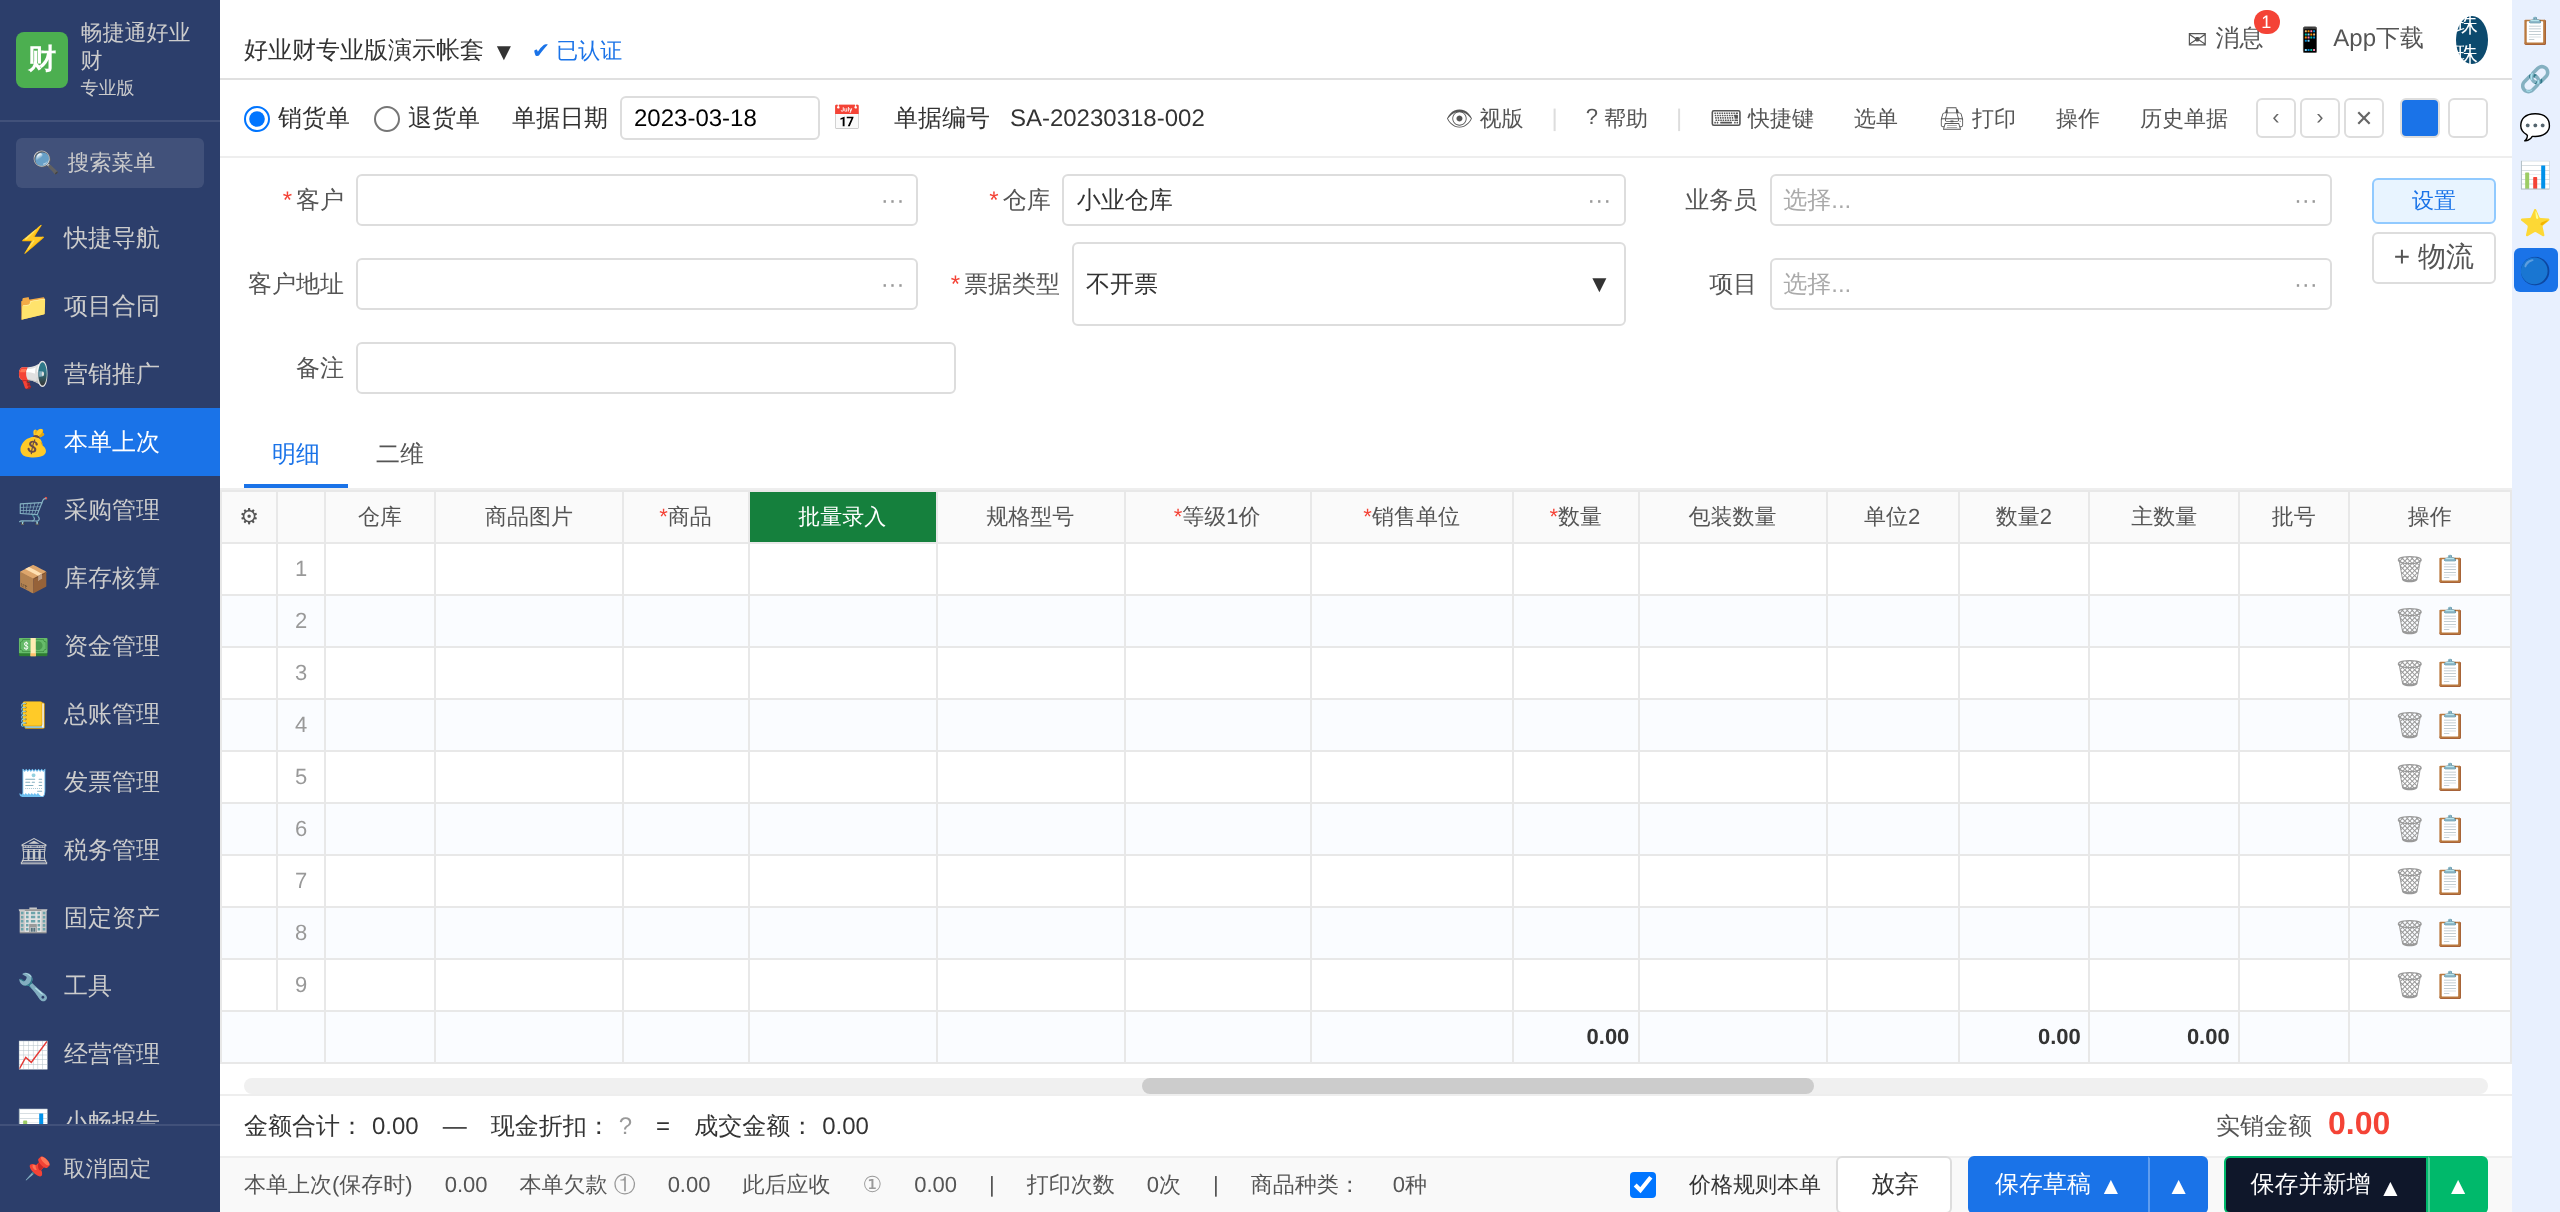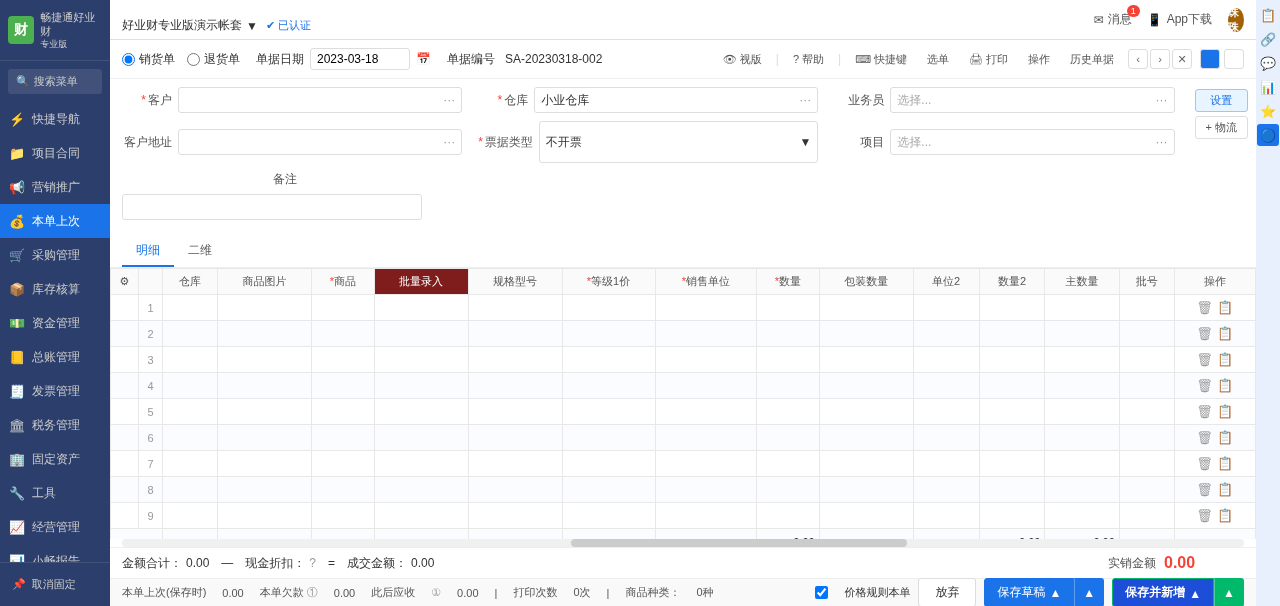--- a/index.html
+++ b/index.html
@@ -23,21 +23,21 @@
     .main { flex: 1; display: flex; flex-direction: column; background: #f0f2f5; overflow: hidden; }
 
     
     .topbar { height: 40px; background: #fff; border-bottom: 1px solid #e0e0e0; display: flex; align-items: center; padding: 0 12px; justify-content: space-between; flex-shrink: 0; }
     .topbar-left { display: flex; align-items: center; gap: 8px; margin-top: 12px; }
     .company-select { display: flex; align-items: center; gap: 4px; font-size: 12px; color: #333; cursor: pointer; }
     .certified-badge { color: #1a73e8; font-size: 11px; display: flex; align-items: center; gap: 3px; }
     .topbar-right { display: flex; align-items: center; gap: 16px; }
     .topbar-btn { display: flex; align-items: center; gap: 4px; font-size: 12px; color: #555; cursor: pointer; position: relative; }
     .badge { background: #f44336; color: #fff; font-size: 9px; border-radius: 8px; padding: 1px 4px; position: absolute; top: -6px; right: -8px; }
-    .user-avatar { width: 16px; height: 24px; border-radius: 50%; background: #a16207; color: #fff; display: flex; align-items: center; justify-content: center; font-size: 11px; font-weight: bold; }
+    .user-avatar { width: 16px; height: 24px; border-radius: 50%; background: #0c4a6e; color: #fff; display: flex; align-items: center; justify-content: center; font-size: 11px; }
 
     
     .tabbar { height: 36px; background: #f5f5f5; border-bottom: 1px solid #ddd; display: flex; align-items: center; padding: 0 8px; gap: 4px; flex-shrink: 0; }
     .tab { padding: 6px 12px; font-size: 12px; cursor: pointer; color: #555; border-radius: 3px 3px 0 0; }
     .tab.active { background: #1a73e8; color: #fff; border-radius: 3px; }
     .tab-close { margin-left: 6px; cursor: pointer; opacity: 0.7; }
 
     
     .content { flex: 1; background: #fff; overflow: hidden; display: flex; flex-direction: column; }
 
@@ -54,35 +54,35 @@
     .form-row { display: flex; gap: 16px; margin-bottom: 8px; align-items: center; }
     .field-group { display: flex; align-items: center; gap: 6px; flex: 1; }
     .field-label { font-size: 12px; color: #555; white-space: nowrap; min-width: 50px; text-align: right; }
     .field-label.required::before { content: '*'; color: #f44336; margin-right: 2px; }
     .field-input { flex: 1; height: 26px; border: 1px solid #ddd; border-radius: 3px; padding: 0 6px; font-size: 12px; display: flex; align-items: center; justify-content: space-between; }
     .field-input .dots { color: #999; cursor: pointer; }
     .field-select { flex: 1; height: 42px; border: 1px solid #ddd; border-radius: 3px; padding: 0 6px; font-size: 12px; display: flex; align-items: center; justify-content: space-between; background: #fff; }
     .field-value { color: #333; }
     .field-empty { color: #ccc; }
     .btn-set { background: #e8f4ff; border: 1px solid #91caff; color: #1a73e8; padding: 3px 10px; border-radius: 3px; font-size: 11px; cursor: pointer; white-space: nowrap; }
-    .btn-add { background: #fff; border: 1px solid #ddd; color: #555; padding: 3px 10px; border-radius: 3px; font-size: 11px; cursor: pointer; white-space: nowrap; }
-    .note-field { display: flex; align-items: center; gap: 6px; flex-direction: column; }
+    .btn-add { background: #fff; border: 1px solid #ddd; color: #555; padding: 3px 10px; border-radius: 3px; font-size: 14px; cursor: pointer; white-space: nowrap; }
+    .note-field { display: flex; align-items: center; gap: 6px; }
     .note-input { width: 300px; height: 26px; border: 1px solid #ddd; border-radius: 3px; padding: 0 6px; font-size: 12px; }
 
     
     .content-tabs { display: flex; gap: 0; border-bottom: 1px solid #eee; padding: 0 12px; flex-shrink: 0; }
     .content-tab { padding: 6px 14px; font-size: 12px; cursor: pointer; color: #555; border-bottom: 2px solid transparent; }
     .content-tab.active { color: #1a73e8; border-bottom: 2px solid #1a73e8; }
 
     
     .table-container { flex: 1; overflow: auto; position: relative; }
     .data-table { width: 100%; border-collapse: collapse; font-size: 11px; }
     .data-table th { background: #fafafa; border: 1px solid #e8e8e8; padding: 5px 4px; text-align: center; white-space: nowrap; font-weight: normal; color: #555; position: sticky; top: 0; z-index: 2; }
     .data-table th .required { color: #f44336; }
-    .data-table th.highlighted { background: #7f1d1d; color: #fff; }
+    .data-table th.highlighted { background: #15803d; color: #fff; }
     .data-table td { border: 1px solid #e8e8e8; padding: 4px; height: 26px; }
     .data-table tr:nth-child(even) td { background: #fafcff; }
     .row-num { text-align: center; color: #999; width: 24px; }
     .th-gear { background: #fafafa; width: 28px; text-align: center; }
     .col-ops { display: flex; gap: 4px; justify-content: center; }
     .op-icon { cursor: pointer; color: #999; font-size: 13px; }
     .subtotal-val { text-align: right; color: #333; font-weight: bold; }
 
     
     .footer-summary { padding: 6px 12px; border-top: 1px solid #eee; display: flex; align-items: center; gap: 12px; font-size: 12px; flex-shrink: 0; background: #fff; }
@@ -92,21 +92,21 @@
     .final-value { font-size: 16px; color: #f44336; font-weight: bold; width: 80px; }
 
     
     .bottom-bar { height: 28px; background: #f9f9f9; border-top: 1px solid #eee; display: flex; align-items: center; padding: 0 12px; justify-content: space-between; flex-shrink: 0; }
     .bottom-info { display: flex; gap: 16px; align-items: center; font-size: 11px; color: #555; }
     .bottom-actions { display: flex; gap: 8px; align-items: center; }
     .checkbox-label { display: flex; gap: 16px; font-size: 11px; color: #333; }
     .btn-discard { padding: 5px 16px; border: 1px solid #ddd; border-radius: 3px; background: #fff; font-size: 12px; cursor: pointer; color: #333; }
     .btn-save-draft { padding: 5px 12px; border: 1px solid #1a73e8; border-radius: 3px 0 0 3px; background: #1a73e8; color: #fff; font-size: 12px; cursor: pointer; display: flex; align-items: center; gap: 4px; }
     .btn-save-draft-arrow { padding: 5px 8px; border: 1px solid #1a73e8; border-left: 1px solid rgba(255,255,255,0.3); border-radius: 0 3px 3px 0; background: #1a73e8; color: #fff; font-size: 12px; cursor: pointer; }
-    .btn-save-new { padding: 5px 12px; border: 1px solid #00b96b; border-radius: 3px 0 0 3px; background: #1d4ed8; color: #fff; font-size: 12px; cursor: pointer; display: flex; align-items: flex-end; gap: 4px; font-weight: bold; }
+    .btn-save-new { padding: 5px 12px; border: 1px solid #00b96b; border-radius: 3px 0 0 3px; background: #0f172a; color: #fff; font-size: 12px; cursor: pointer; display: flex; align-items: flex-end; gap: 4px; }
     .btn-save-new-arrow { padding: 5px 8px; border: 1px solid #00b96b; border-left: 1px solid rgba(255,255,255,0.3); border-radius: 0 3px 3px 0; background: #00b96b; color: #fff; font-size: 12px; cursor: pointer; }
 
     
     .right-panel { width: 24px; background: #e8f0fe; display: flex; flex-direction: column; align-items: center; padding: 4px 0; gap: 2px; flex-shrink: 0; }
     .right-panel-icon { width: 22px; height: 22px; display: flex; align-items: center; justify-content: center; cursor: pointer; border-radius: 3px; color: #1a73e8; font-size: 13px; }
     .right-panel-icon.active { background: #1a73e8; color: #fff; }
 
     
     .scroll-bar-h { height: 8px; background: #f0f0f0; margin: 0 12px; border-radius: 4px; flex-shrink: 0; position: relative; }
     .scroll-thumb { width: 30%; height: 100%; background: #ccc; border-radius: 4px; margin-left: 40%; }

